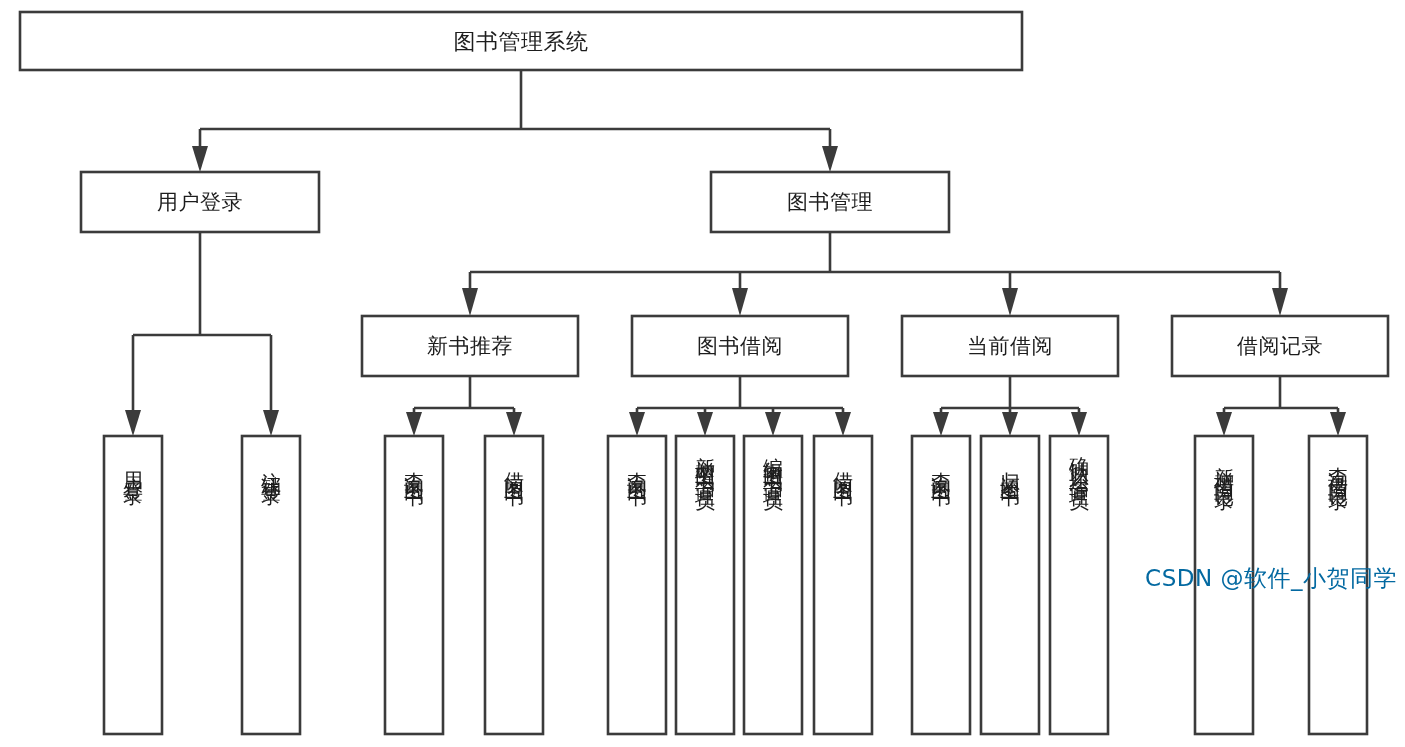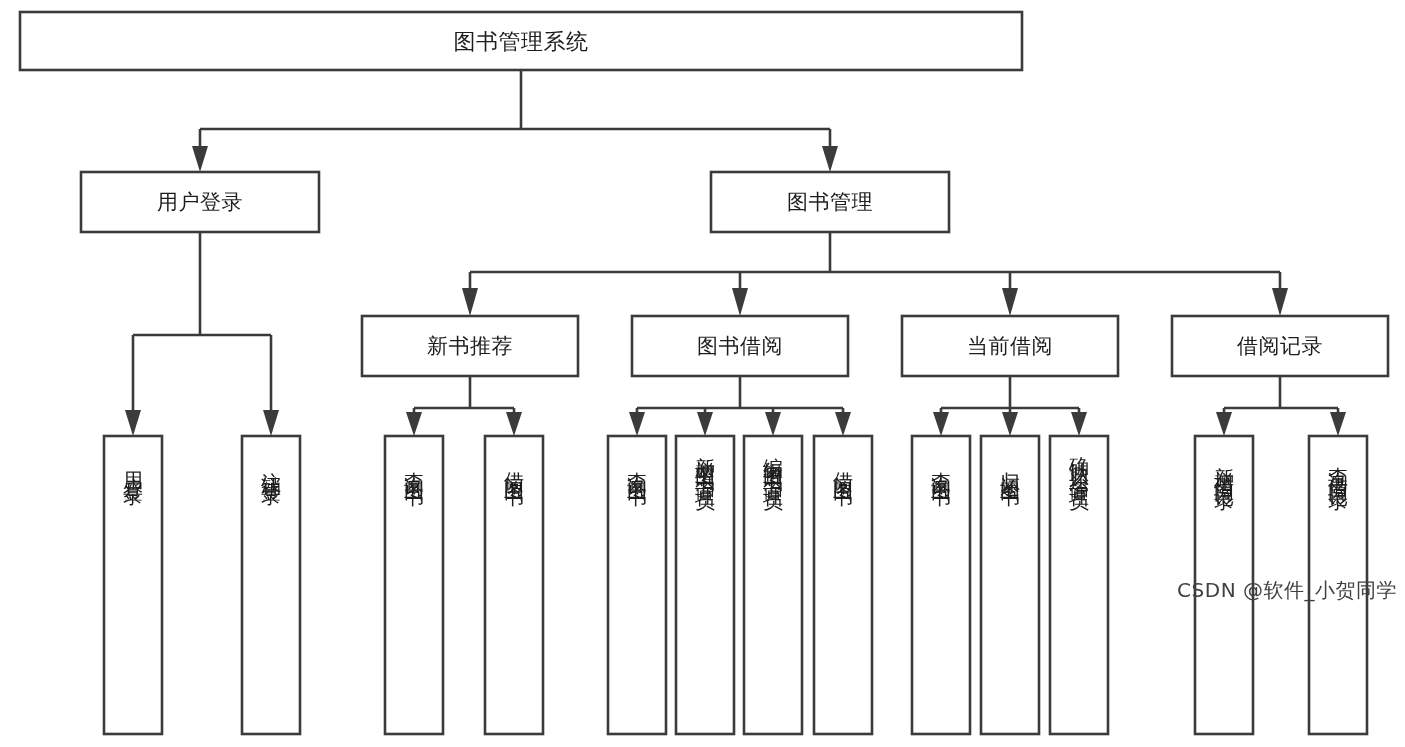--- a/index.html
+++ b/index.html
@@ -66,24 +66,24 @@
     font-family: "DejaVu Sans", "Liberation Sans", sans-serif;
     font-size: 20px;
     line-height: 1.05;
     color: #1d1d1d;
     letter-spacing: 5px;
     white-space: nowrap;
   }
   .watermark {
     position: absolute;
     right: 8px;
-    bottom: 12px;
+    bottom: 22px;
     font-family: "DejaVu Sans", "Liberation Sans", sans-serif;
-    font-size: 20px;
-    color: #404040;
+    font-size: 23px;
+    color: #0369a1;
     letter-spacing: 0.5px;
     white-space: nowrap;
     pointer-events: none;
   }
 </style>
 </head>
 <body>
 
 <div id="diagram-root">
   <svg class="flow" viewBox="0 0 1405 747" xmlns="http://www.w3.org/2000/svg">

